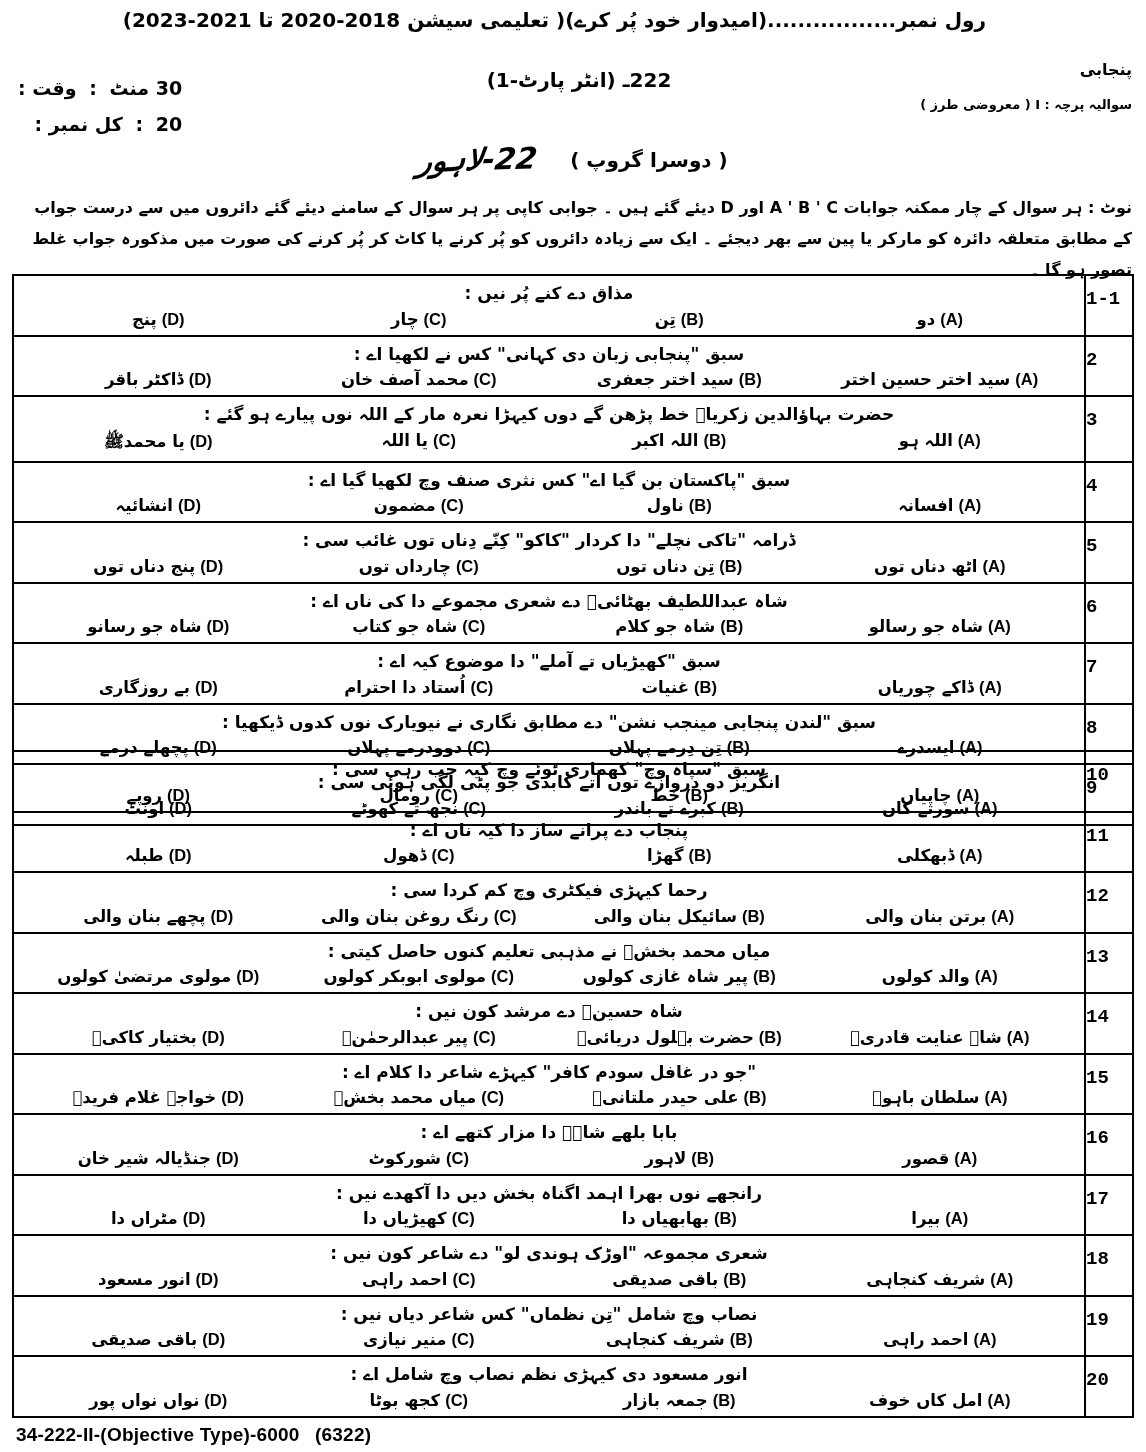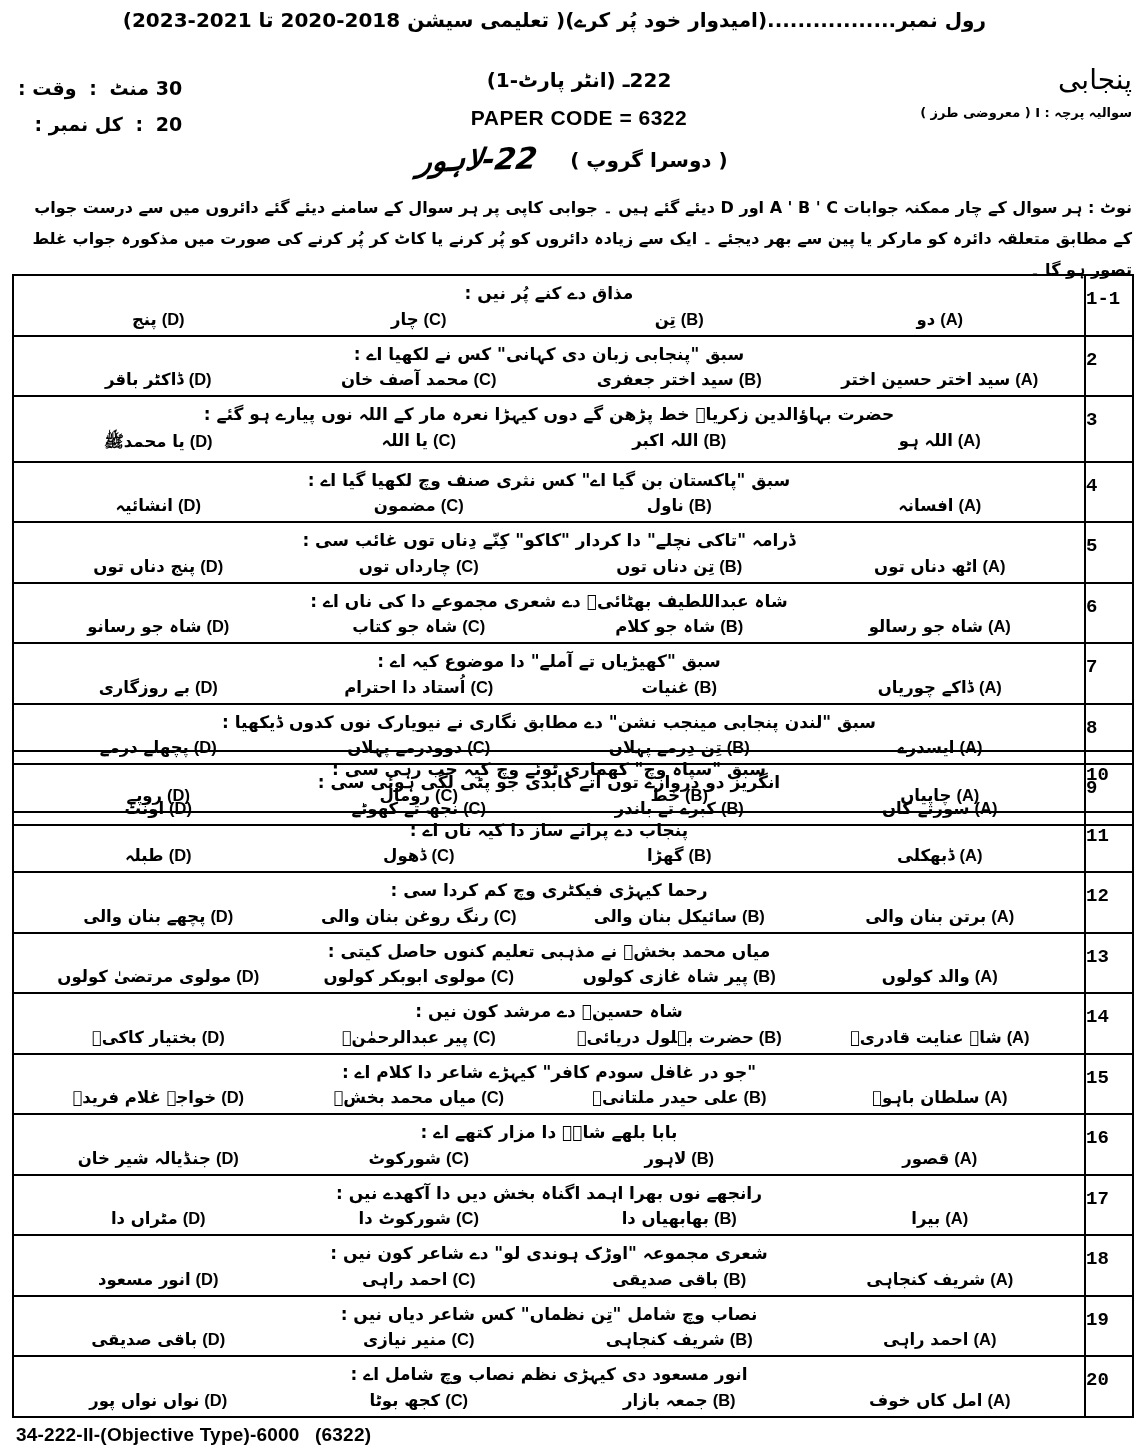--- a/index.html
+++ b/index.html
@@ -45,23 +45,23 @@
 
   .hdr-right {
     position: absolute;
     top: 58px;
     right: 14px;
     text-align: right;
     direction: rtl;
     line-height: 1.55;
   }
   .hdr-right .subject {
-    font-size: 28px;
-    font-weight: 400;
-    margin-bottom: 2px;
+    font-size: 16px;
+    font-weight: 700;
+    margin-bottom: 12px;
   }
   .hdr-right .paper-line {
     font-size: 13px;
     font-weight: 600;
   }
 
   .hdr-left {
     position: absolute;
     top: 70px;
     left: 18px;
@@ -244,21 +244,20 @@
       </div>
       <div class="kv">
         <span>20</span>
         <span style="margin:0 6px;">:</span>
         <span>کل نمبر :</span>
       </div>
     </div>
 
     <div class="hdr-center">
       <div class="paper-num">222ـ (انٹر پارٹ-1)</div>
-      <div class="paper-code">PAPER CODE = 6322</div>
     </div>
 
     <div class="hdr-group-row">
       <span class="group-label">( دوسرا گروپ )</span>
       <span class="handwrite-stamp">22-لاہور</span>
     </div>
 
     <div class="note">
       <span>نوٹ : ہر سوال کے چار ممکنہ جوابات A ' B ' C اور D دیئے گئے ہیں ۔  جوابی کاپی پر ہر سوال کے سامنے دیئے گئے دائروں میں سے درست جواب کے مطابق متعلقہ دائرہ کو مارکر یا پین سے بھر دیجئے ۔  ایک سے زیادہ دائروں کو پُر کرنے یا کاٹ کر پُر کرنے کی صورت میں مذکورہ جواب غلط تصور ہو گا ۔</span>
     </div>
@@ -463,21 +462,21 @@
             </div>
           </td>
         </tr>
         <tr>
           <td class="num-cell">17</td>
           <td class="body-cell">
             <div class="q-stem">رانجھے نوں بھرا اہمد اگناہ بخش دیں دا آکھدے نیں :</div>
             <div class="q-options">
               <div class="opt"><span class="lbl">(A)</span><span>بیرا</span></div>
               <div class="opt"><span class="lbl">(B)</span><span>بھابھیاں دا</span></div>
-              <div class="opt"><span class="lbl">(C)</span><span>شورکوٹ دا</span></div>
+              <div class="opt"><span class="lbl">(C)</span><span>کھیڑیاں دا</span></div>
               <div class="opt"><span class="lbl">(D)</span><span>مٹراں دا</span></div>
             </div>
           </td>
         </tr>
         <tr>
           <td class="num-cell">18</td>
           <td class="body-cell">
             <div class="q-stem">شعری مجموعہ "اوڑک ہوندی لو" دے شاعر کون نیں :</div>
             <div class="q-options">
               <div class="opt"><span class="lbl">(A)</span><span>شریف کنجاہی</span></div>

